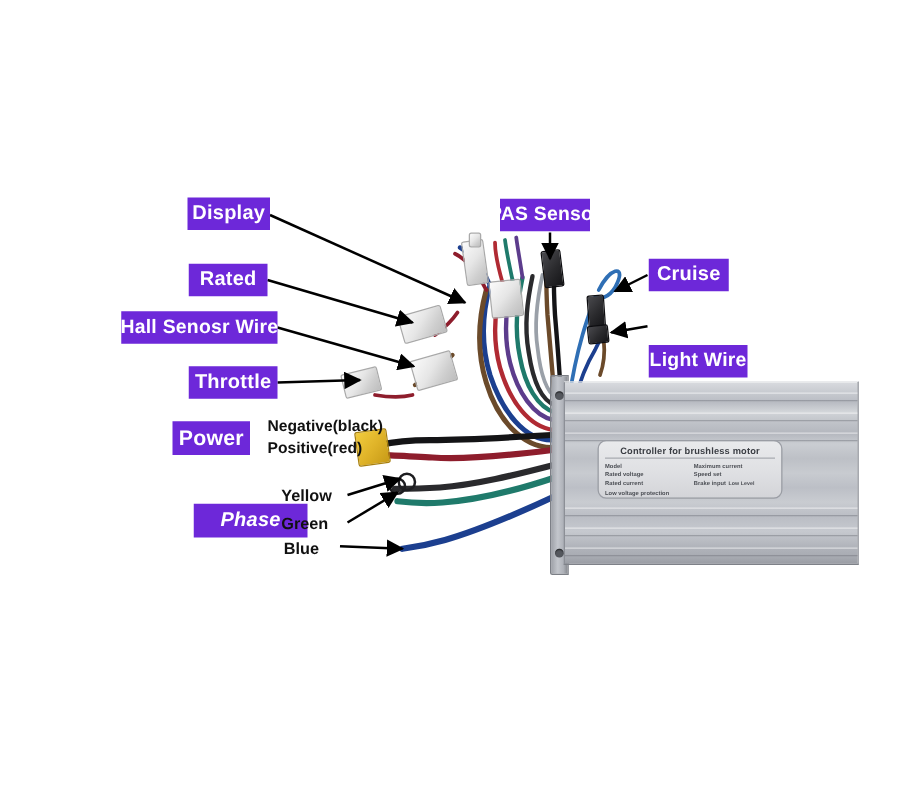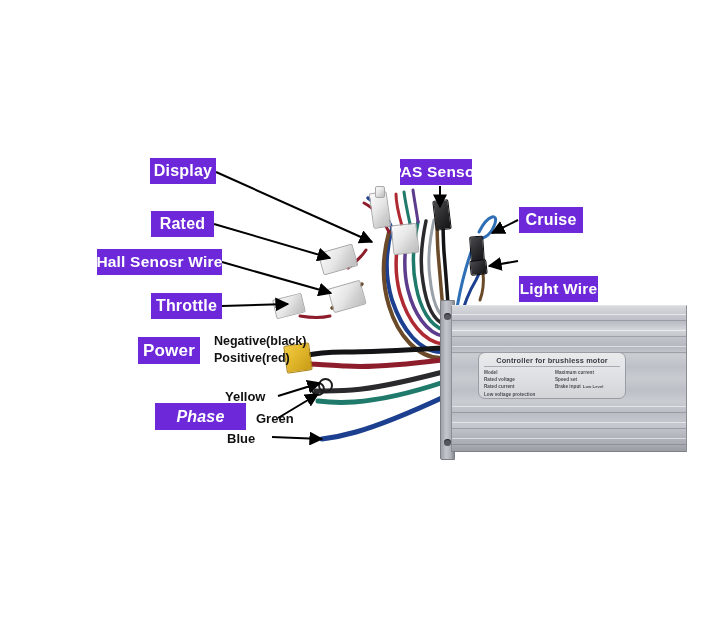--- a/index.html
+++ b/index.html
@@ -353,17 +353,17 @@
   <div class="label-box" style="left:519px;top:207px;width:64px;height:26px;font-size:16px;">Cruise</div>
 
   <div class="label-box" style="left:519px;top:248px;width:79px;height:26px;font-size:15.5px;margin-top:28px;">Light Wire</div>
 
   <div class="plain-text" style="left:214px;top:334px;font-size:12.5px;">Negative(black)</div>
 
   <div class="plain-text" style="left:214px;top:351px;font-size:12.5px;">Positive(red)</div>
 
   <div class="plain-text" style="left:225px;top:389px;font-size:13px;">Yellow</div>
 
-  <div class="plain-text" style="left:225px;top:411px;font-size:13px;margin-left:31px;">Green</div>
+  <div class="plain-text" style="left:225px;top:411px;font-size:13px;">Green</div>
 
   <div class="plain-text" style="left:227px;top:431px;font-size:13px;">Blue</div>
 
 </div>
 
 </body></html>

